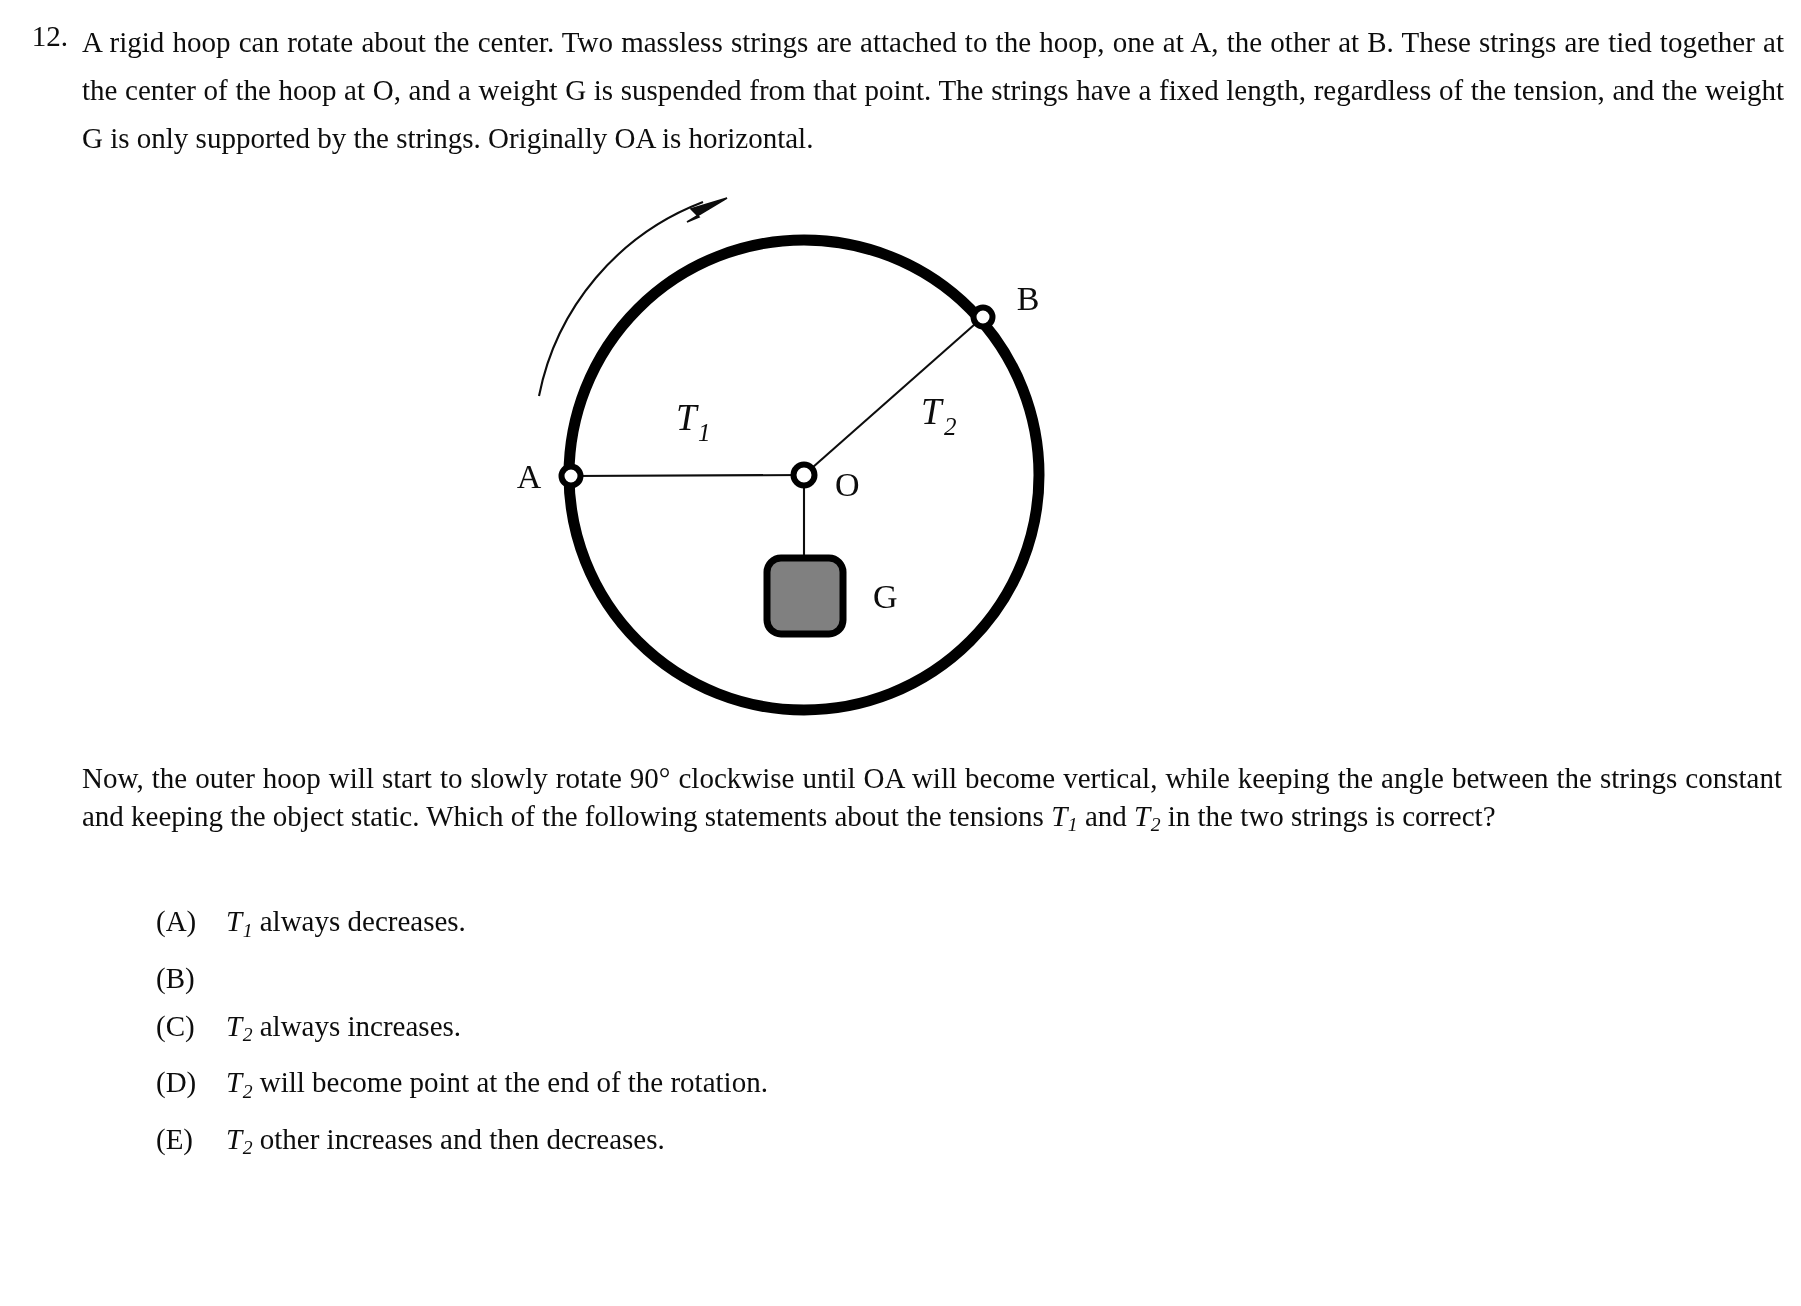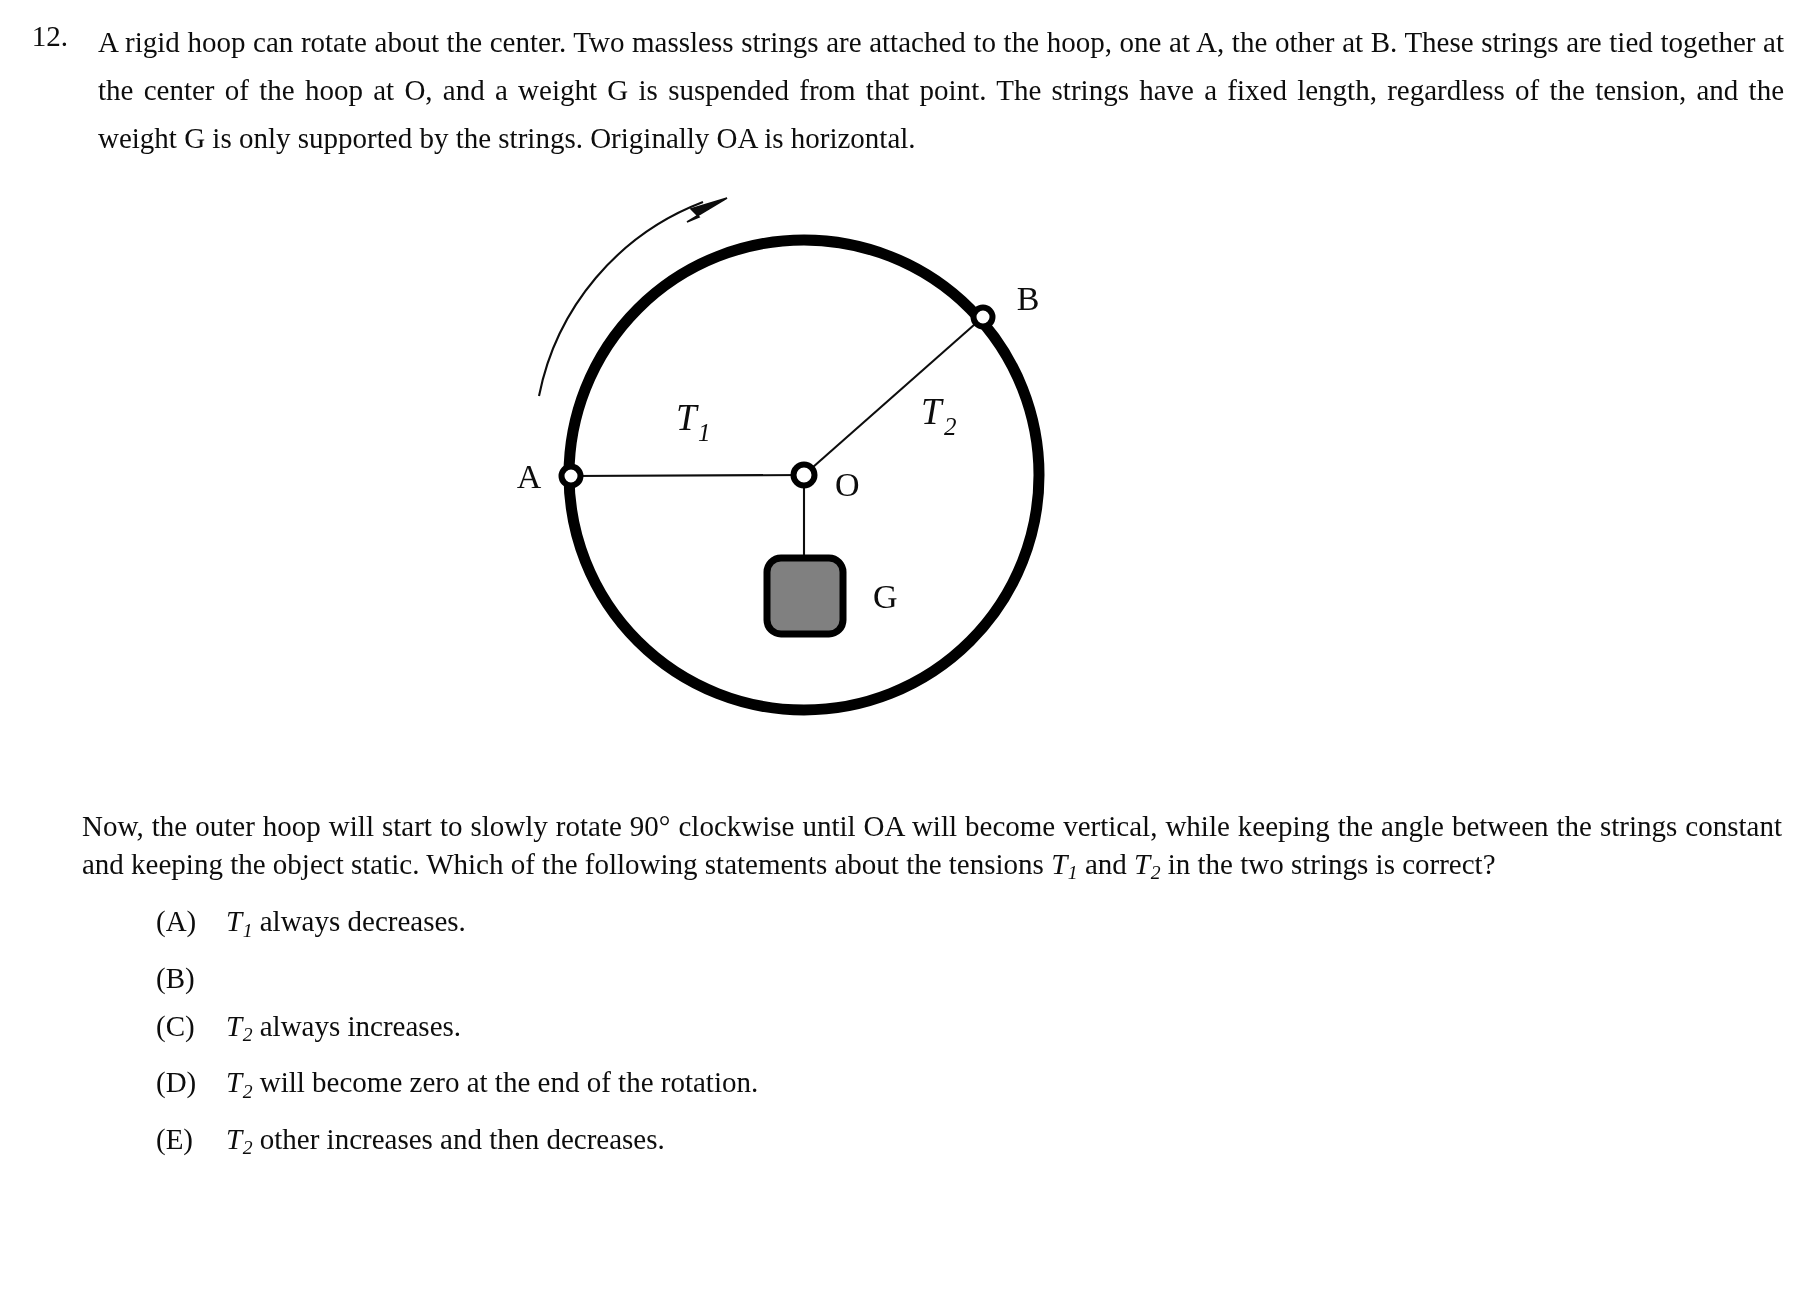--- a/index.html
+++ b/index.html
@@ -24,21 +24,20 @@
   }
 
   
   .problem-block {
     position: absolute;
     top: 18px;
     left: 24px;
     width: 1760px;
     display: flex;
     align-items: flex-start;
-    gap: 16px;
   }
   .problem-number {
     width: 58px;
     flex: 0 0 58px;
     font-size: 29px;
     line-height: 37.5px;
     text-align: right;
     padding-right: 14px;
     box-sizing: border-box;
     white-space: nowrap;
@@ -71,21 +70,20 @@
   
   .followup-block {
     position: absolute;
     top: 760px;
     left: 82px;
     width: 1700px;
     font-size: 29px;
     line-height: 37.5px;
     text-align: justify;
     text-justify: inter-word;
-    margin-top: 48px;
   }
   .followup-block p { margin: 0; }
 
   
   .options-list {
     position: absolute;
     top: 897px;
     left: 156px;
     width: 1300px;
   }
@@ -205,21 +203,21 @@
       <span class="option-tag">(B)</span>
     </div>
 
     <div class="option-row">
       <span class="option-tag">(C)</span>
       <span class="option-text"><span class="nowrap"><span class="mvar">T</span><span class="msub">2</span></span><span> always increases.</span></span>
     </div>
 
     <div class="option-row">
       <span class="option-tag">(D)</span>
-      <span class="option-text"><span class="nowrap"><span class="mvar">T</span><span class="msub">2</span></span><span> will become zero at the end of the rotation.</span></span>
+      <span class="option-text"><span class="nowrap"><span class="mvar">T</span><span class="msub">2</span></span><span> will become point at the end of the rotation.</span></span>
     </div>
 
     <div class="option-row">
       <span class="option-tag">(E)</span>
       <span class="option-text"><span class="nowrap"><span class="mvar">T</span><span class="msub">2</span></span><span> other increases and then decreases.</span></span>
     </div>
 
   </div>
 
 </div>

